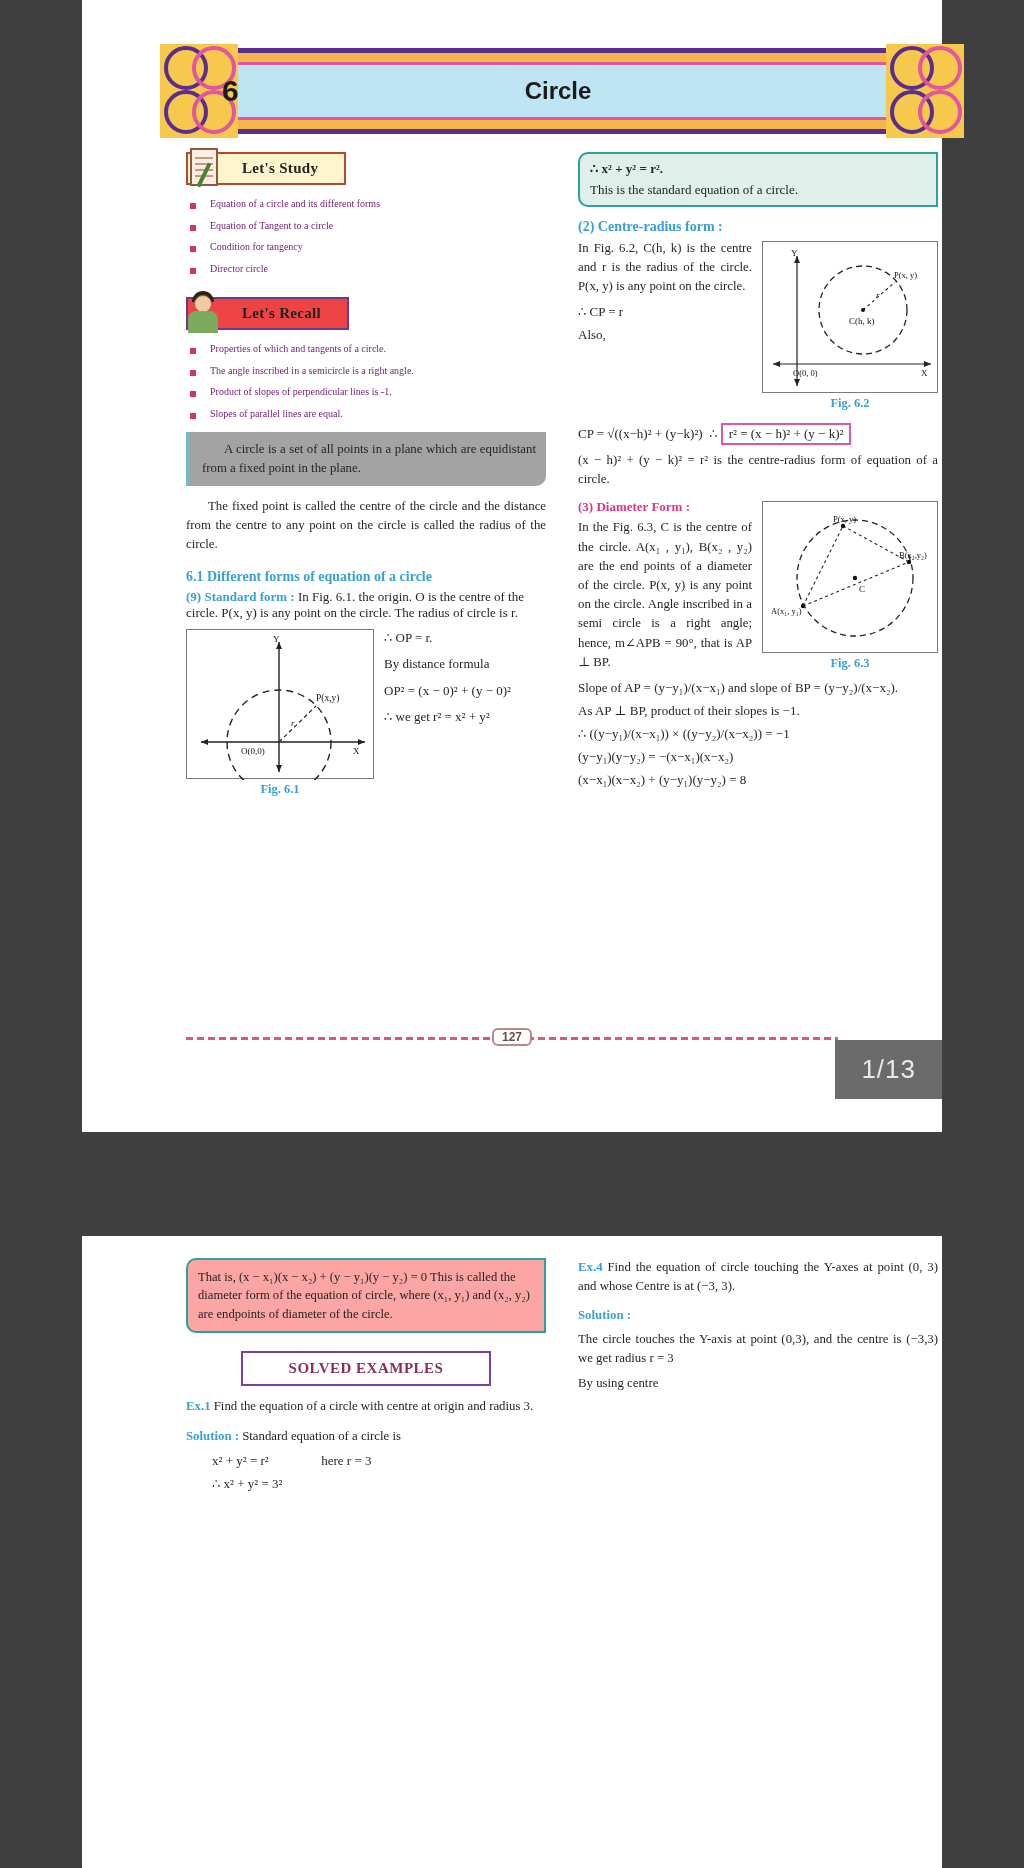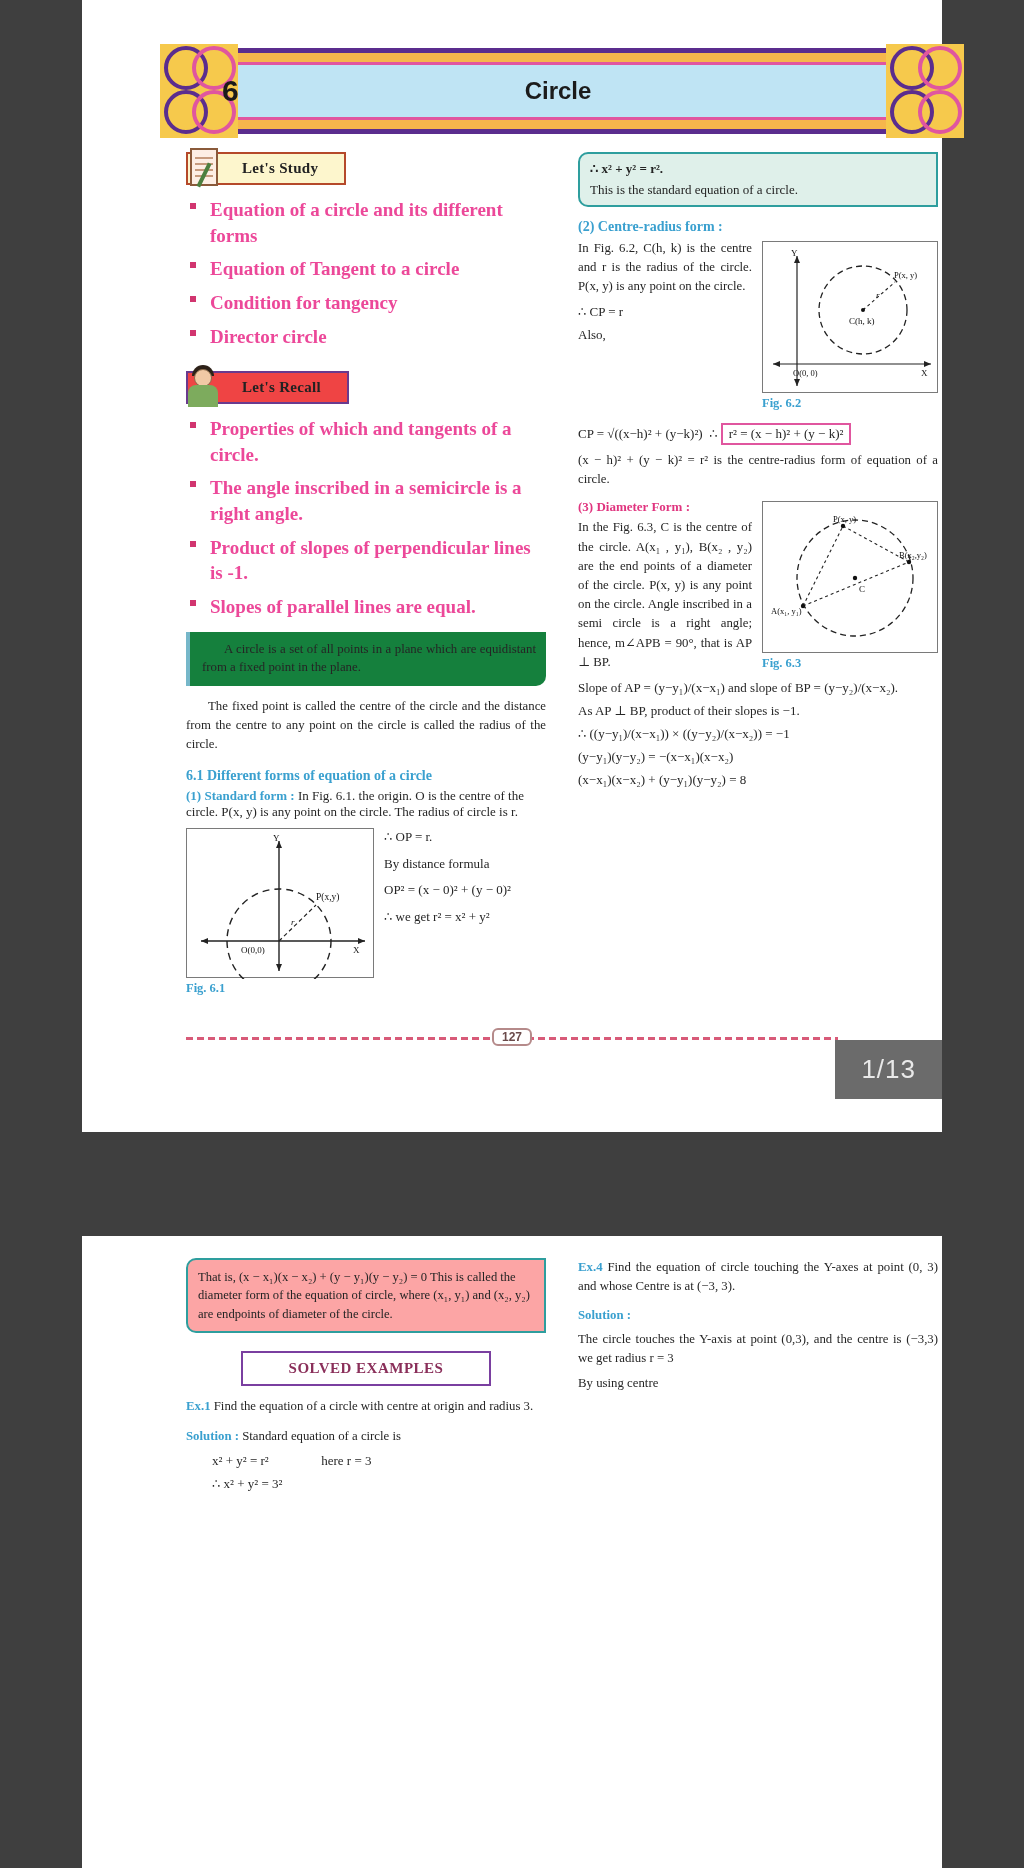--- a/index.html
+++ b/index.html
@@ -113,30 +113,30 @@
   .ico-person .head { position:absolute; left:18px; top:10px; width:18px; height:18px;
                       border-radius:50%; background:#f1c9a5; border:1px solid #8a6a4a;}
   .ico-person .hair { position:absolute; left:16px; top:6px; width:22px; height:11px;
                       border-radius:11px 11px 0 0; background:#2d2118; }
   .ico-person .body { position:absolute; left:12px; top:26px; width:30px; height:22px;
                       border-radius:8px 8px 0 0; background:#7dab5d; }
 
   ul.bullets { list-style: none; margin: 12px 0 0 0; padding: 0; }
   ul.bullets li {
     position: relative; padding-left: 24px; margin-bottom: 8px;
-    font-size: 19px; line-height: 1.35; color: #ec4899; font-weight: bold;
+    font-size: 10px; line-height: 1.35; color: #701a75; font-weight: normal;
   }
   ul.bullets li::before {
     content: ""; position: absolute; left: 4px; top: 6px;
     width: 6px; height: 6px; background: #d1356f;
   }
 
   .callout {
     margin-top: 12px;
-    background: #15803d;
+    background: #a3a3a3;
     border-left: 4px solid #76b7c9;
     border-radius: 0 0 10px 0;
     padding: 8px 10px 9px 12px;
     font-size: 12.8px; line-height: 1.45; color: #252525;
     text-align: justify;
   }
   .callout .ind { display:inline-block; width: 22px; }
 
   p.body {
     margin: 11px 0 0 0;
@@ -150,21 +150,21 @@
     font-size: 14px; font-weight: bold; color: #3aa0cf;
     font-family: "Liberation Serif", serif;
   }
   .sub { font-size: 13px; color: #3aa0cf; font-weight: bold; }
   .sub-pink { font-size: 13px; color: #e0357f; font-weight: bold; }
   .sub .blk, .sub-pink .blk { color: #262626; font-weight: normal; }
 
   
   .figbox { border: 1px solid #7a7a7a; background: #fff; position: relative; }
   .figcap {
-    font-size: 12.5px; font-weight: bold;
+    text-align: center; font-size: 12.5px; font-weight: bold;
     color: #3aa0cf; margin-top: 3px;
   }
 
   .fig-wrap-left  { float: left;  margin: 4px 10px 2px 0; }
   .fig-wrap-right { float: right; margin: 2px 0 2px 10px; }
   .flowtext {
     font-size: 12.8px; line-height: 1.5; color: #262626; text-align: justify;
   }
   .clearfix::after { content:""; display:block; clear:both; }
 
@@ -298,21 +298,21 @@
           </div>
 
           <p class="body">
             <span class="ind"></span><span>The fixed point is called the centre of the circle and the distance from the centre to any point on the circle is called the radius of the circle.</span>
           </p>
 
           <h3 class="sec">6.1 Different forms of equation of a circle</h3>
 
           <div class="clearfix">
             <div class="sub" style="margin-bottom:4px;">
-              <span>(1) Standard form :</span>
+              <span>(9) Standard form :</span>
               <span class="blk">In Fig. 6.1. the origin. O is the centre of the circle. P(x, y) is any point on the circle. The radius of circle is r.</span>
             </div>
 
             <div class="fig-wrap-left">
               <div class="figbox" style="width:188px;height:150px;">
                 <svg width="188" height="150" viewBox="0 0 188 150">
                   <line x1="14" y1="112" x2="178" y2="112" stroke="#222" stroke-width="1.4"></line>
                   <line x1="92" y1="12" x2="92" y2="142" stroke="#222" stroke-width="1.4"></line>
                   <polygon points="178,112 171,109 171,115" fill="#222"></polygon>
                   <polygon points="92,12 89,19 95,19" fill="#222"></polygon>

